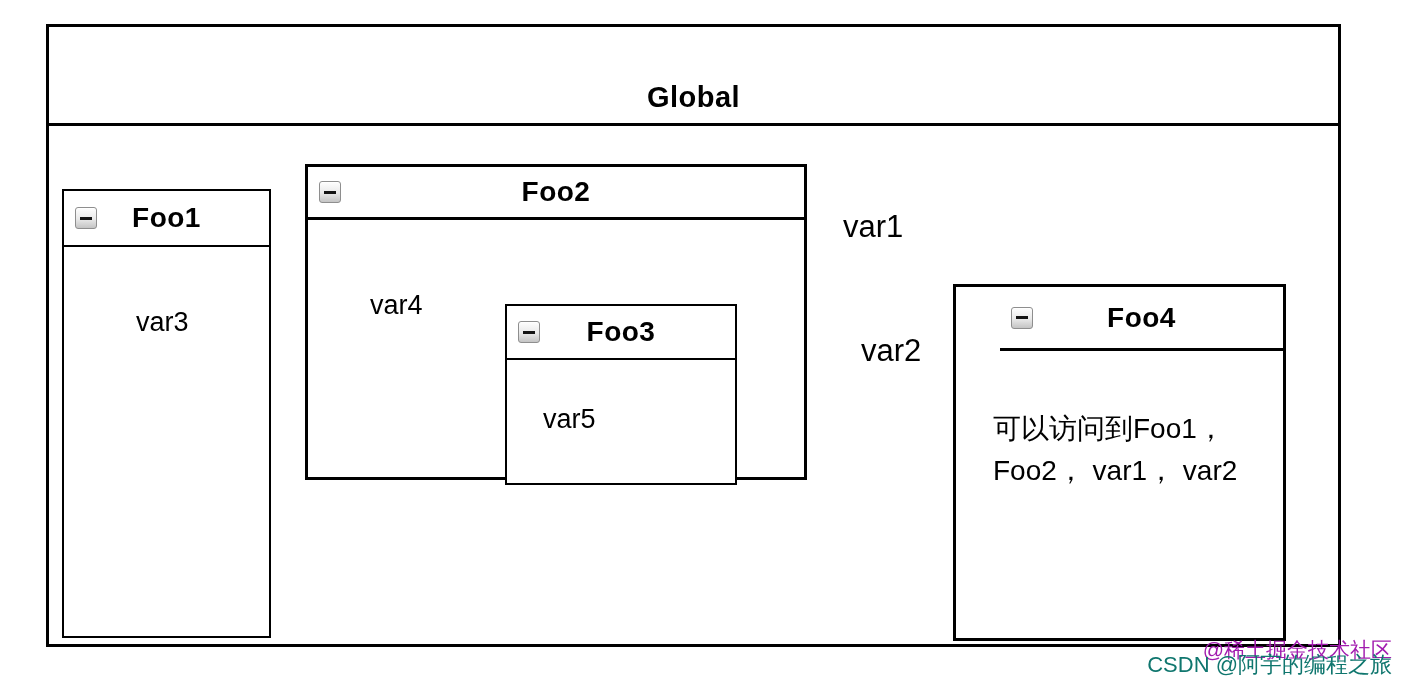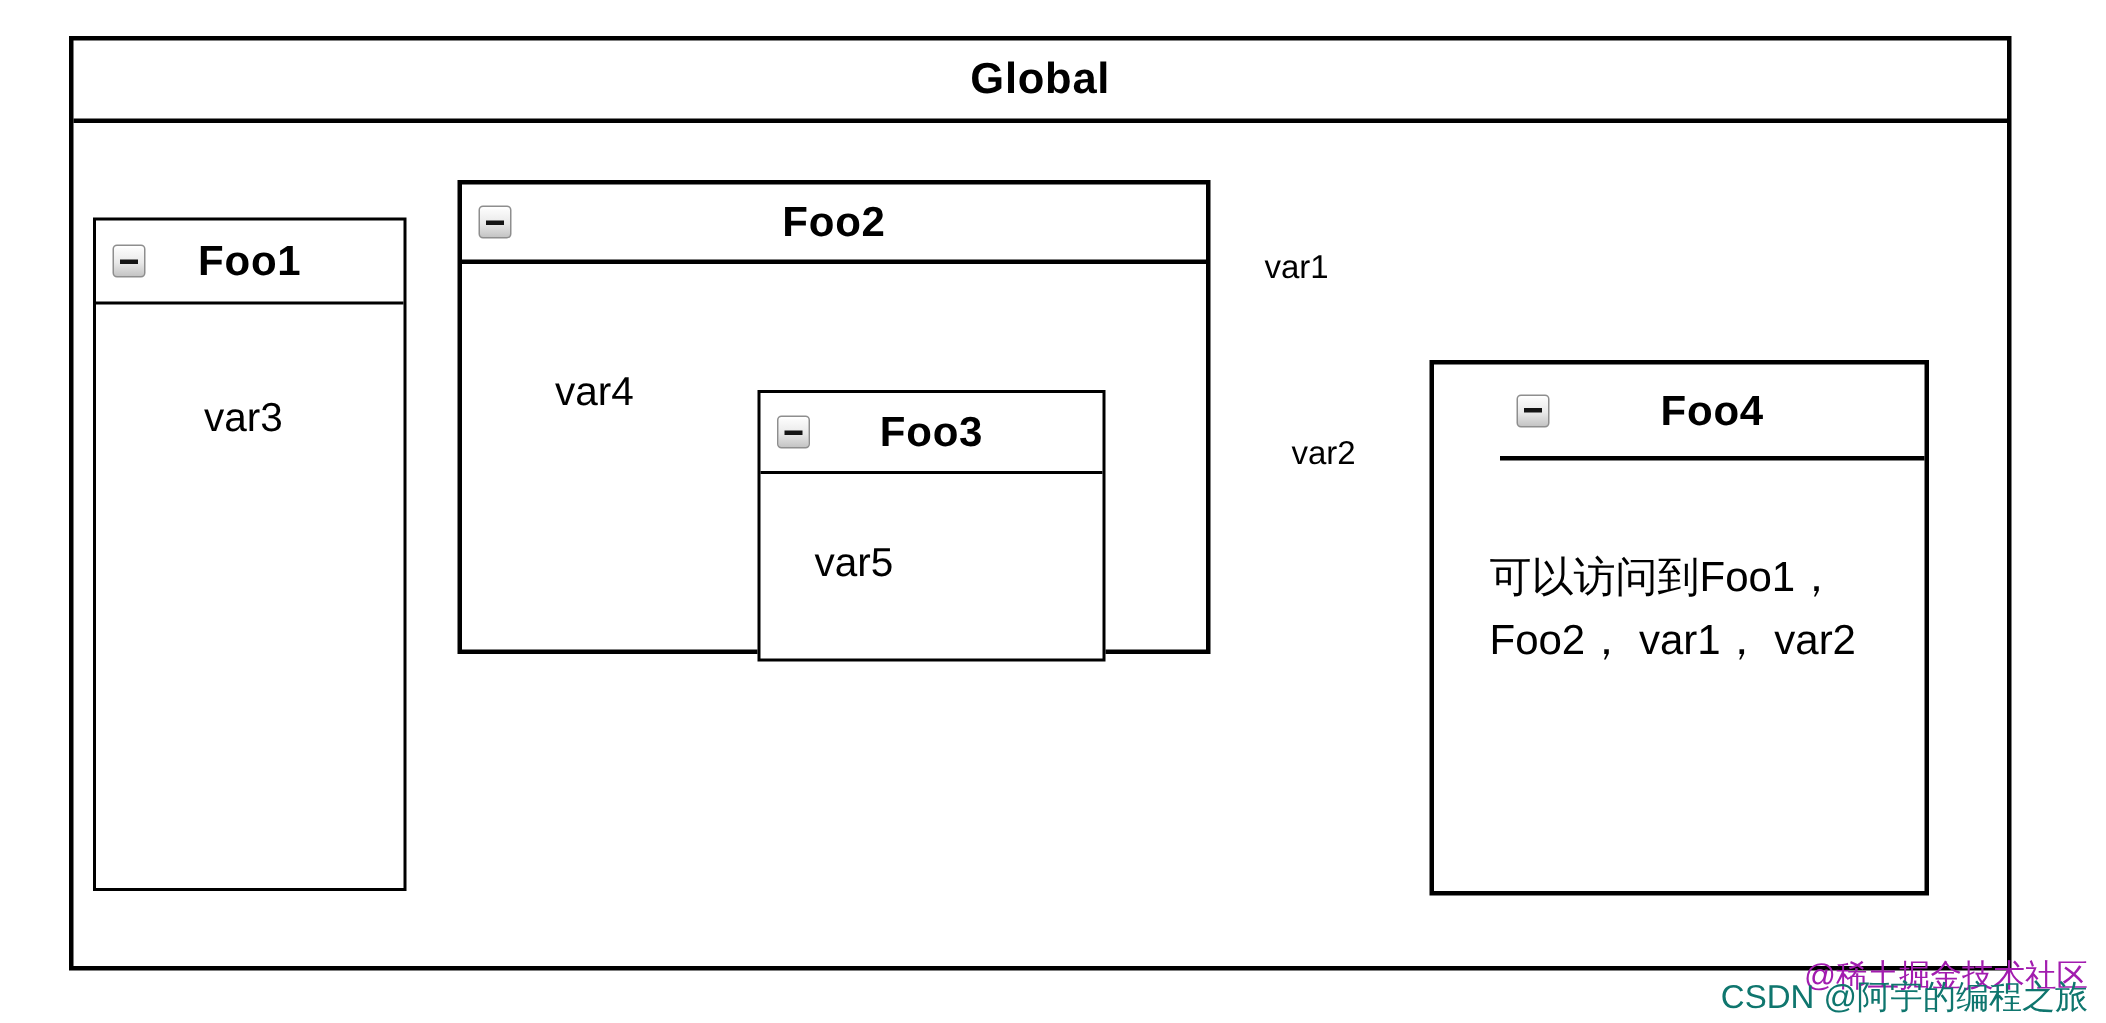--- a/index.html
+++ b/index.html
@@ -40,21 +40,21 @@
     cursor: pointer;
   }
   .minus-bar { width: 12px; height: 3px; background: #141414; }
 
   
   .global {
     left: 46px; top: 24px;
     width: 1295px; height: 623px;
     border: 3px solid #000000;
   }
-  .global > .titlebar { height: 55px; border-bottom: 3px solid #000000; }
+  .global > .titlebar { height: 55px; border-bottom: 3px solid #000000; margin-top: 44px; }
   .global > .titlebar .title { font-size: 29px; }
   .global-body { height: 559px; }
 
   
   .foo1 { left: 13px; top: 63px; width: 209px; height: 449px; border: 2px solid #000000; }
   .foo1 > .titlebar { height: 56px; border-bottom: 2px solid #000000; }
   .foo1 .var-label { left: 72px; top: 60px; }
 
   
   .foo2 { left: 256px; top: 38px; width: 502px; height: 316px; border: 3px solid #000000; }
@@ -71,21 +71,21 @@
   .foo4 > .titlebar { height: 64px; border-bottom: 3px solid #000000; margin-left: 44px; }
   .foo4-note {
     position: absolute;
     left: 37px; top: 57px;
     font-size: 28px;
     line-height: 42px;
     white-space: nowrap;
   }
 
   .var-label { position: absolute; font-size: 27px; white-space: nowrap; }
-  .free-label { position: absolute; font-size: 22px; white-space: nowrap; }
+  .free-label { position: absolute; font-size: 31px; white-space: nowrap; }
   .free-label.var1 { left: 794px; top: 83px; }
   .free-label.var2 { left: 801px; top: 207px; margin-left: 11px; }
 
   
   .watermark { position: absolute; right: 12px; text-align: right; white-space: nowrap; pointer-events: none; }
   .wm1 { top: 636px; font-size: 21px; color: #a21caf; }
   .wm2 { top: 650px; font-size: 22px; color: #0f766e; }
 </style>
 </head>
 <body>

